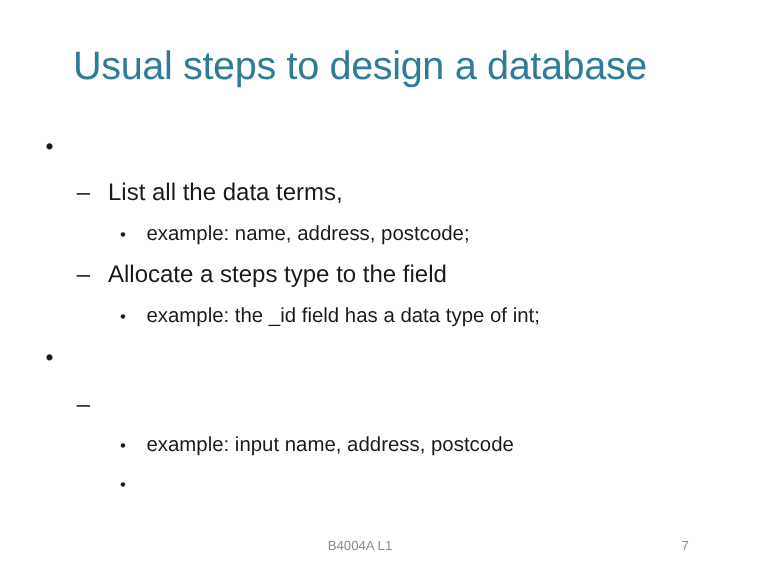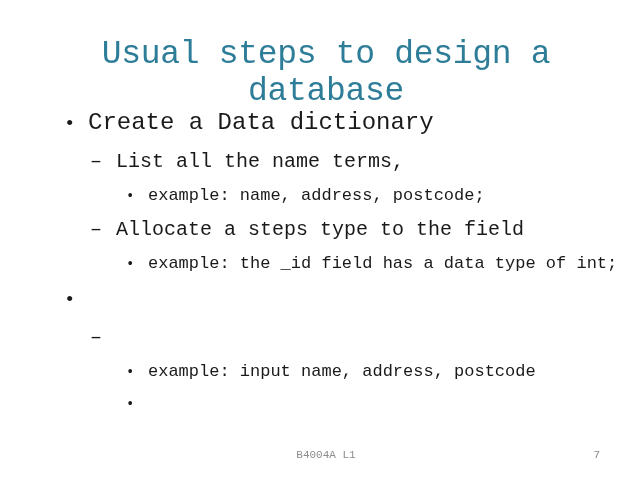--- a/index.html
+++ b/index.html
@@ -1,23 +1,22 @@
 <!DOCTYPE html>
 <html><head>
 <meta charset="utf-8">
 <style>
   html, body { margin: 0; padding: 0; background: #ffffff; }
   .slide {
     position: relative;
     width: 600px;
     height: 478px;
     background: var(--bg, #ffffff);
-    font-family: Liberation Mono, monospace;
+    font-family: Liberation Sans, sans-serif;
     overflow: hidden;
-    margin-left: 26px;
   }
   .title {
     position: absolute;
     top: 36px;
     left: 0;
     right: 0;
     margin: 0;
     text-align: center;
     font-size: 33px;
     font-weight: 400;
@@ -58,25 +57,24 @@
   }
 </style>
 </head>
 <body>
 
 <div class="slide" style="--bg: #ffffff; --title: #2e7d98; --body: #1a1a1a; --footer: #8c8c8c;">
   <h1 class="title">Usual steps to design a database</h1>
   <div class="content">
       <div class="row l1">
         <span class="marker">•</span>
-        <span class="text">Create a Data dictionary</span>
       </div>
       <div class="row l2">
         <span class="marker">–</span>
-        <span class="text">List all the name terms,</span>
+        <span class="text">List all the data terms,</span>
       </div>
       <div class="row l3">
         <span class="marker">•</span>
         <span class="text">example: name, address, postcode;</span>
       </div>
       <div class="row l2">
         <span class="marker">–</span>
         <span class="text">Allocate a steps type to the field</span>
       </div>
       <div class="row l3">

